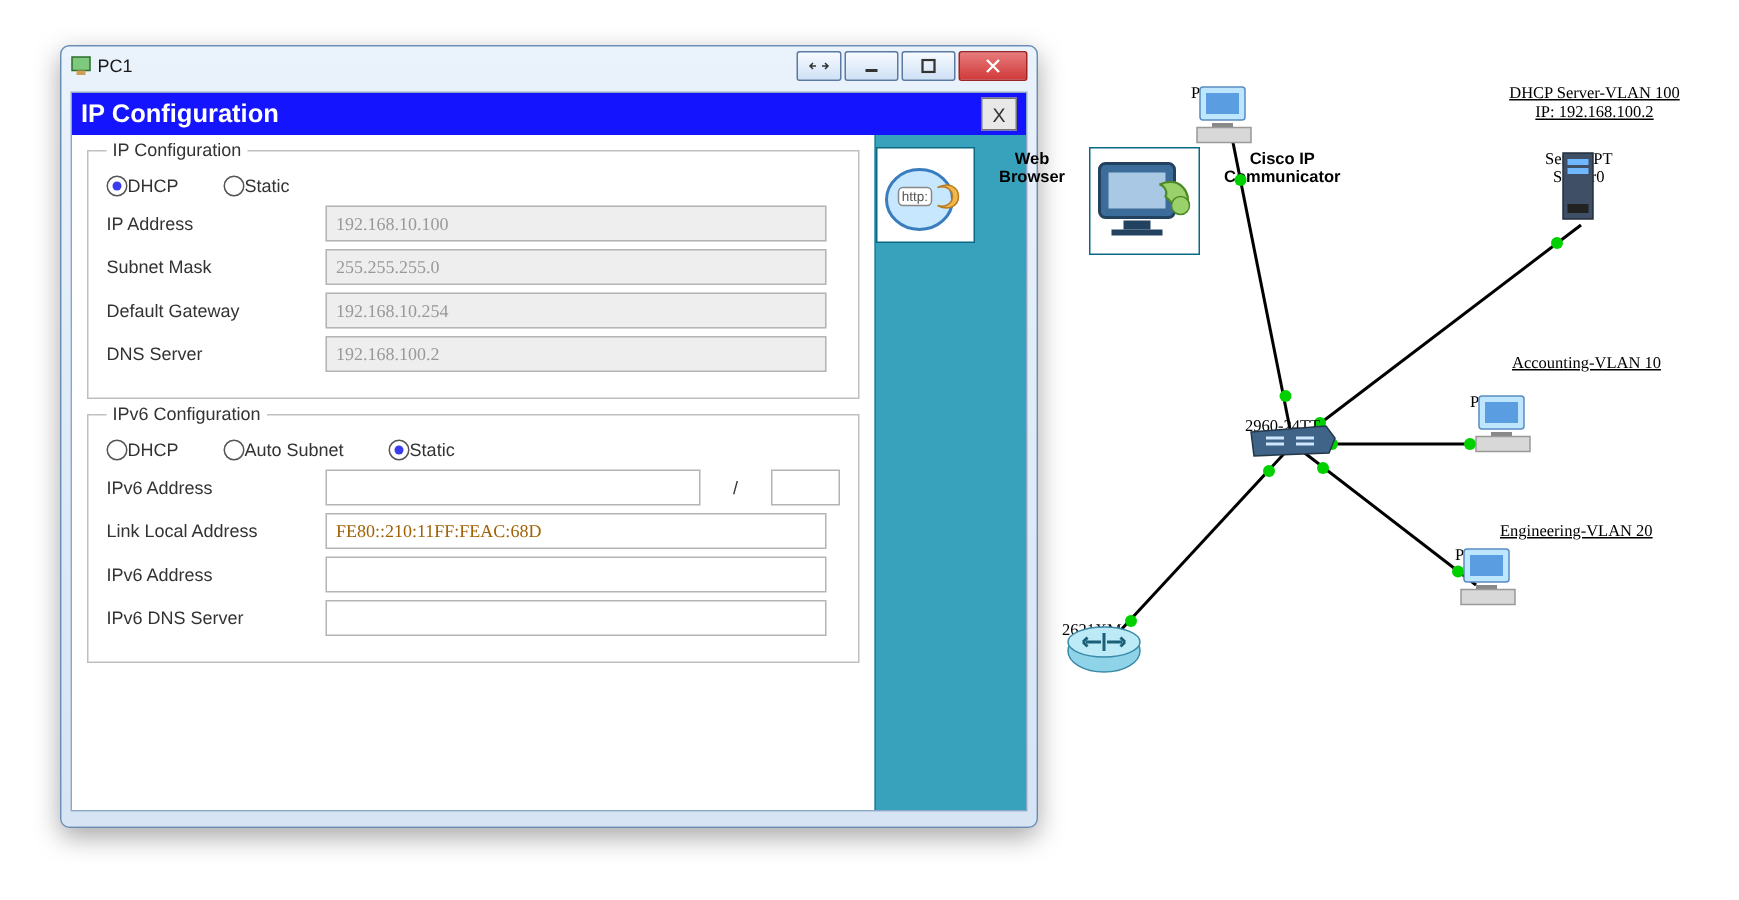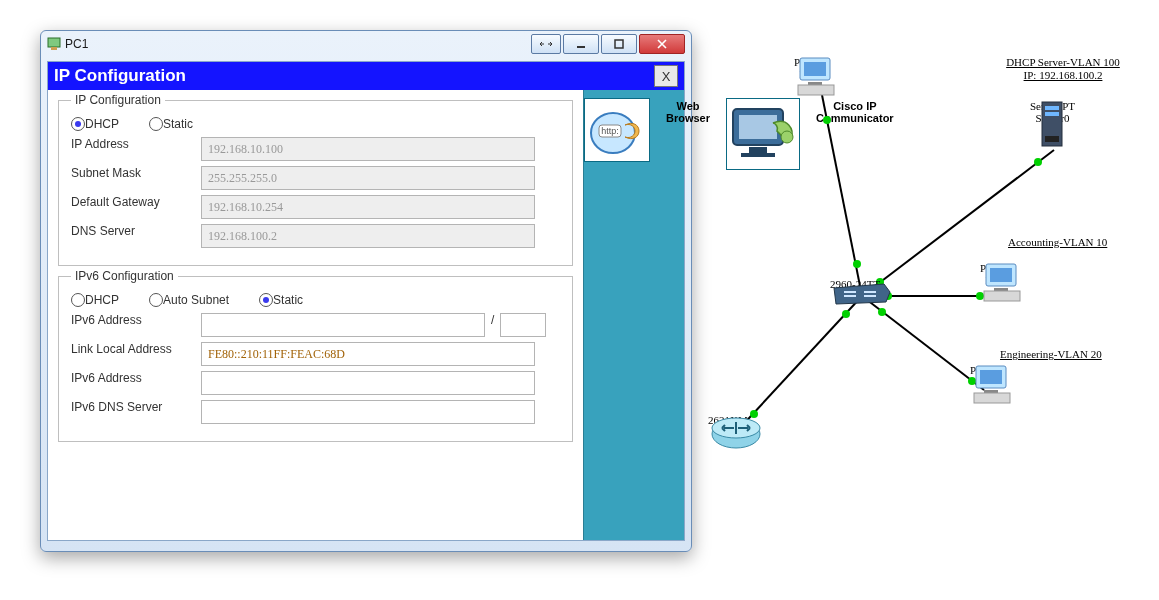--- a/index.html
+++ b/index.html
@@ -28,21 +28,21 @@
   .content{position:absolute;left:0;right:0;top:28px;bottom:0;display:flex;}
   .form-pane{flex:1;overflow:auto;}
   .side-pane{width:100px;background:#38a2bd;border-left:1px solid #2a7e94;display:flex;flex-direction:row;align-items:flex-start;gap:16px;padding-top:8px;}
   
   .fs{border:1px solid #bfbfbf;margin:10px 10px 4px 10px;padding:8px 12px 12px 12px;color:#333;}
   .legend{position:relative;top:-16px;background:#fff;display:inline-block;padding:0 4px;font-size:12px;color:#333;}
   .radio-row{display:flex;gap:30px;align-items:center;margin:-6px 0 6px 0;}
   .radio{display:flex;align-items:center;gap:0;font-size:12px;}
   .rb{width:12px;height:12px;border:1px solid #555;border-radius:50%;display:flex;align-items:center;justify-content:center;}
   .rb.on::after{content:"";width:6px;height:6px;border-radius:50%;background:#3a3aee;}
-  .field{display:flex;gap:0;margin:5px 0;}
+  .field{display:flex;align-items:center;gap:16px;margin:5px 0;}
   .field label{width:130px;font-size:12px;}
   .tinput{flex:1;max-width:320px;height:18px;border:1px solid #b4b4b4;background:#fff;padding:2px 6px;font:12px Tahoma;color:#a16207;}
   .tinput.disabled{background:#eee;color:#999;}
   .slash{padding:0 6px;}
   .tiny{width:32px;max-width:32px;}
   
   .app-tile{width:86px;background:#fff;border:1px solid #0a6a84;padding:4px 0 2px 0;display:flex;flex-direction:column;align-items:center;gap:2px;}
   .app-label{font:bold 11px Arial;color:#000;text-align:center;padding:2px 0;}
   
   .topo{position:absolute;left:694px;top:0;width:465px;height:600px;}

